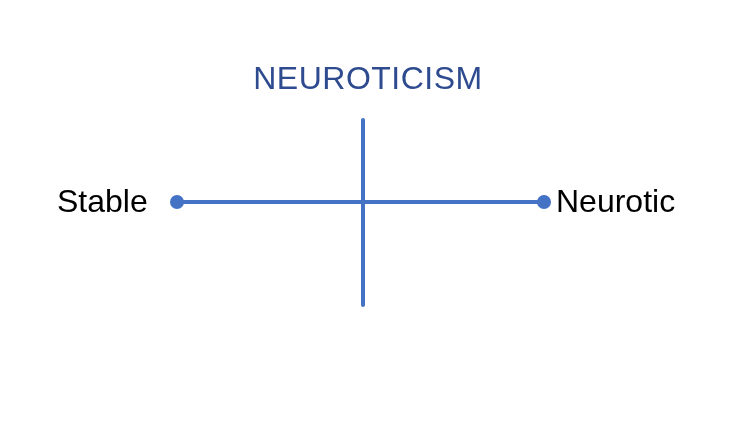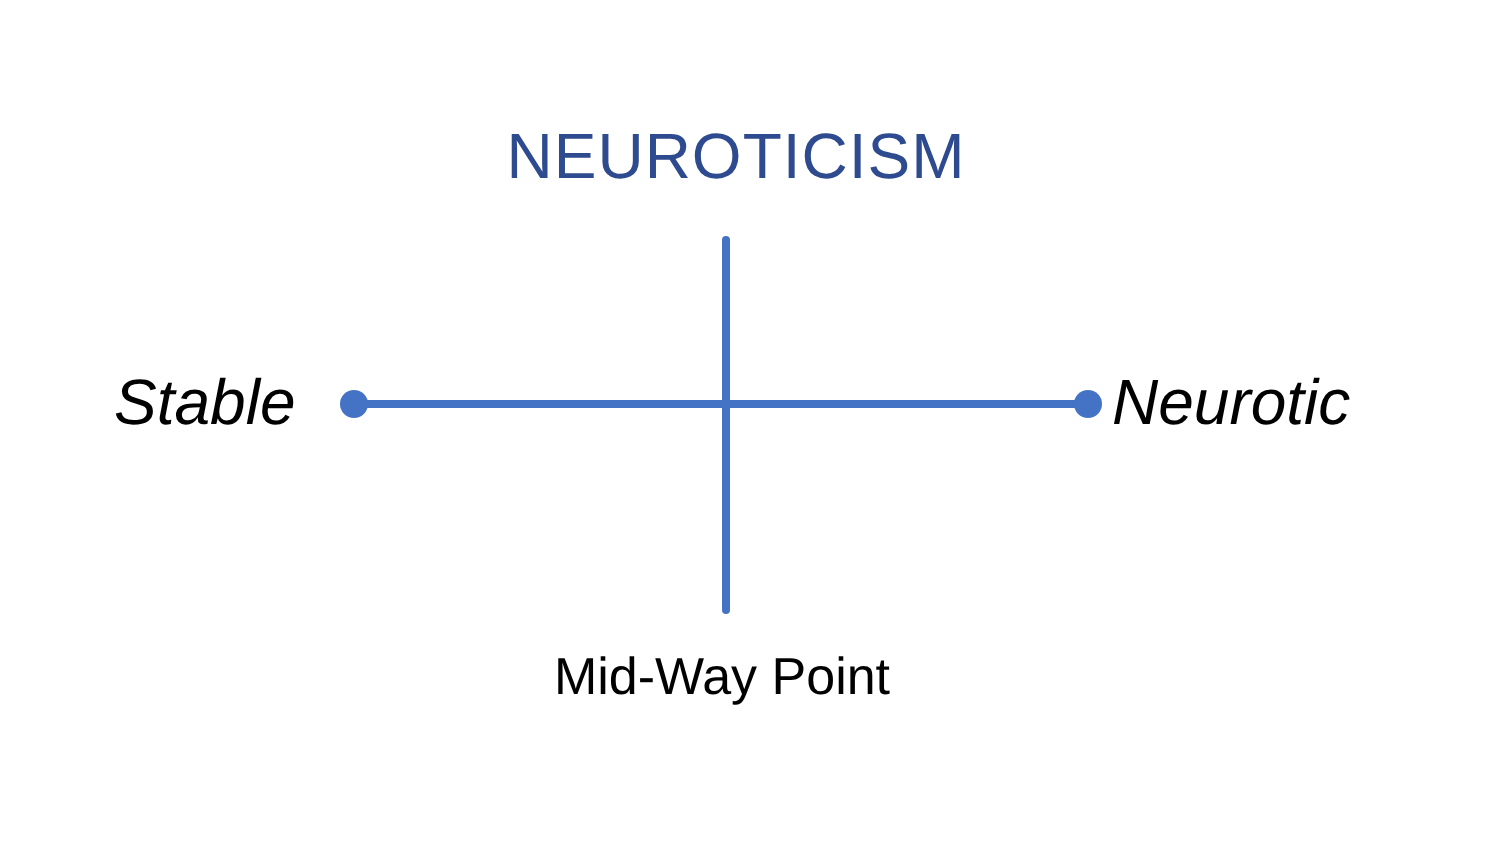--- a/index.html
+++ b/index.html
@@ -55,21 +55,20 @@
     top:195px;
   }
   .dot.left{ left:170px; }
   .dot.right{ left:537px; }
   .pole-label{
     position:absolute;
     top:183px;
     font-size:32px;
     color:var(--label-color);
     white-space:nowrap;
-    font-style:italic;
   }
   .pole-label.left{ left:57px; }
   .pole-label.right{ left:556px;text-align:center; }
   .mid-label{
     position:absolute;
     left:361px;
     top:323px;
     transform:translateX(-50%);
     font-size:26px;
     color:var(--label-color);
@@ -88,15 +87,14 @@
   <div class="dot left"></div>
 
   <div class="dot right"></div>
 
   <div class="v-line"></div>
 
   <div class="pole-label left">Stable</div>
 
   <div class="pole-label right">Neurotic</div>
 
-  <div class="mid-label">Mid-Way Point</div>
 
 </div>
 
 </body></html>

